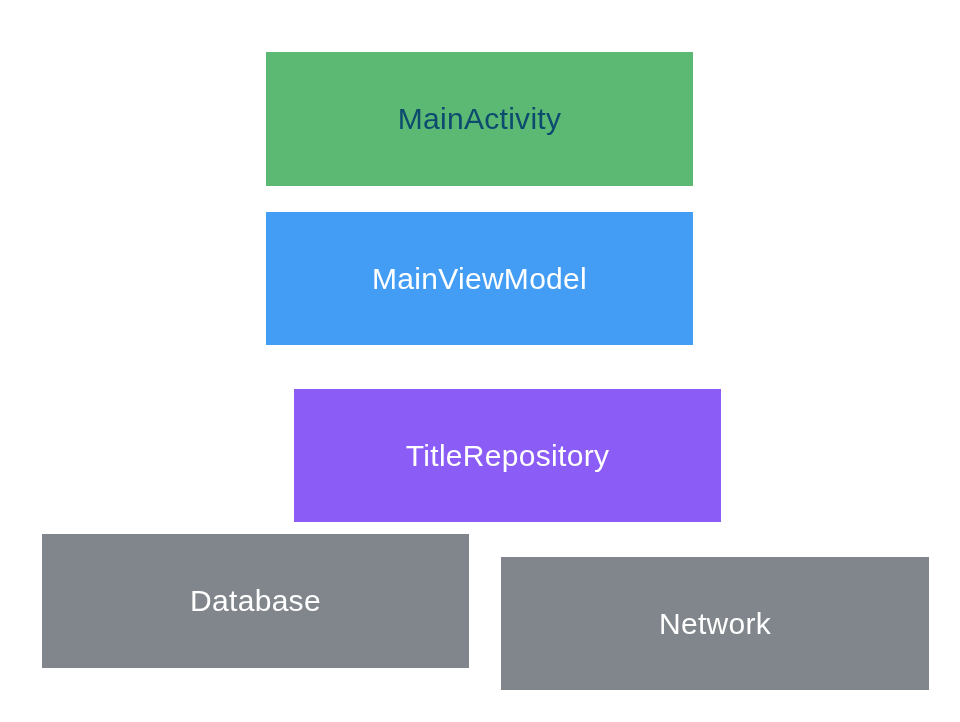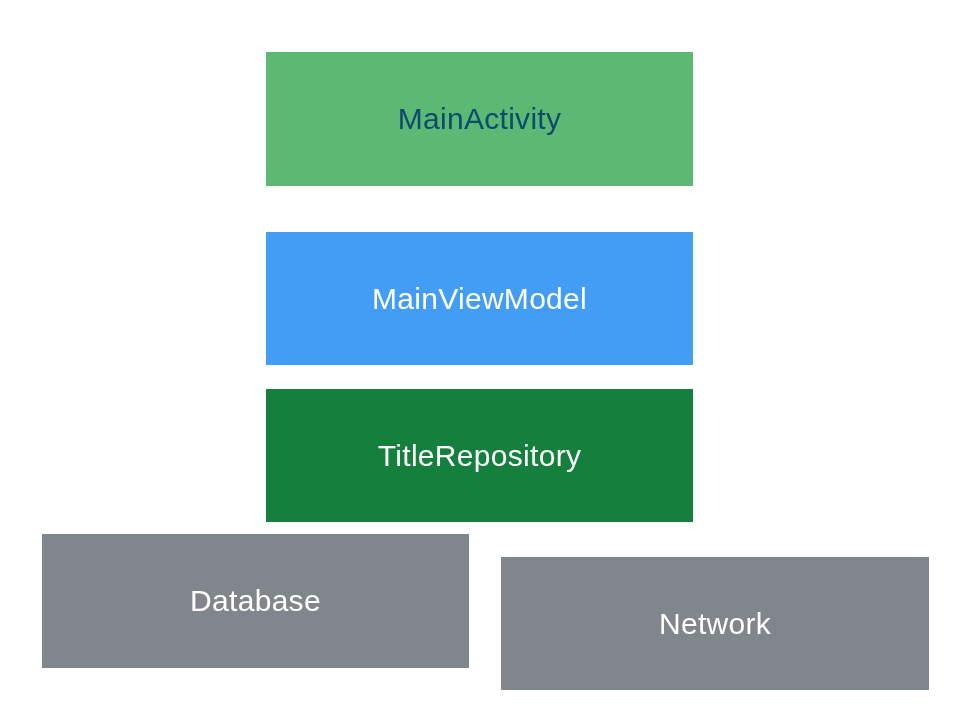--- a/index.html
+++ b/index.html
@@ -27,39 +27,39 @@
   .box-label {
     color: #ffffff;
     font-size: 30px;
     font-weight: 400;
     letter-spacing: 0.3px;
     line-height: 1;
     user-select: none;
   }
   
   .pos-main-activity   { left: 266px; top: 52px;  width: 427px; height: 134px; }
-  .pos-main-view-model { left: 266px; top: 232px; width: 427px; height: 133px; }
+  .pos-main-view-model { left: 266px; top: 212px; width: 427px; height: 133px; }
   .pos-title-repository{ left: 266px; top: 389px; width: 427px; height: 133px; }
   .pos-database        { left: 42px;  top: 534px; width: 427px; height: 134px; }
   .pos-network         { left: 501px; top: 557px; width: 428px; height: 133px; }
 </style>
 </head>
 <body style="background-color: rgb(255, 255, 255);">
 
 <div class="diagram">
 
   <div class="box pos-main-activity" style="background-color: rgb(91, 185, 116);">
     <span class="box-label" style="color: #0c4a6e;">MainActivity</span>
   </div>
 
   <div class="box pos-main-view-model" style="background-color: rgb(68, 157, 244);">
     <span class="box-label" style="color: rgb(255, 255, 255);">MainViewModel</span>
   </div>
 
-  <div class="box pos-title-repository" style="background-color: #15803d;">
+  <div class="box pos-title-repository" style="background-color: #8b5cf6; margin-left: 28px;">
     <span class="box-label" style="color: rgb(255, 255, 255);">TitleRepository</span>
   </div>
 
   <div class="box pos-database" style="background-color: rgb(128, 134, 139);">
     <span class="box-label" style="color: rgb(255, 255, 255);">Database</span>
   </div>
 
   <div class="box pos-network" style="background-color: rgb(128, 134, 139);">
     <span class="box-label" style="color: rgb(255, 255, 255);">Network</span>
   </div>

